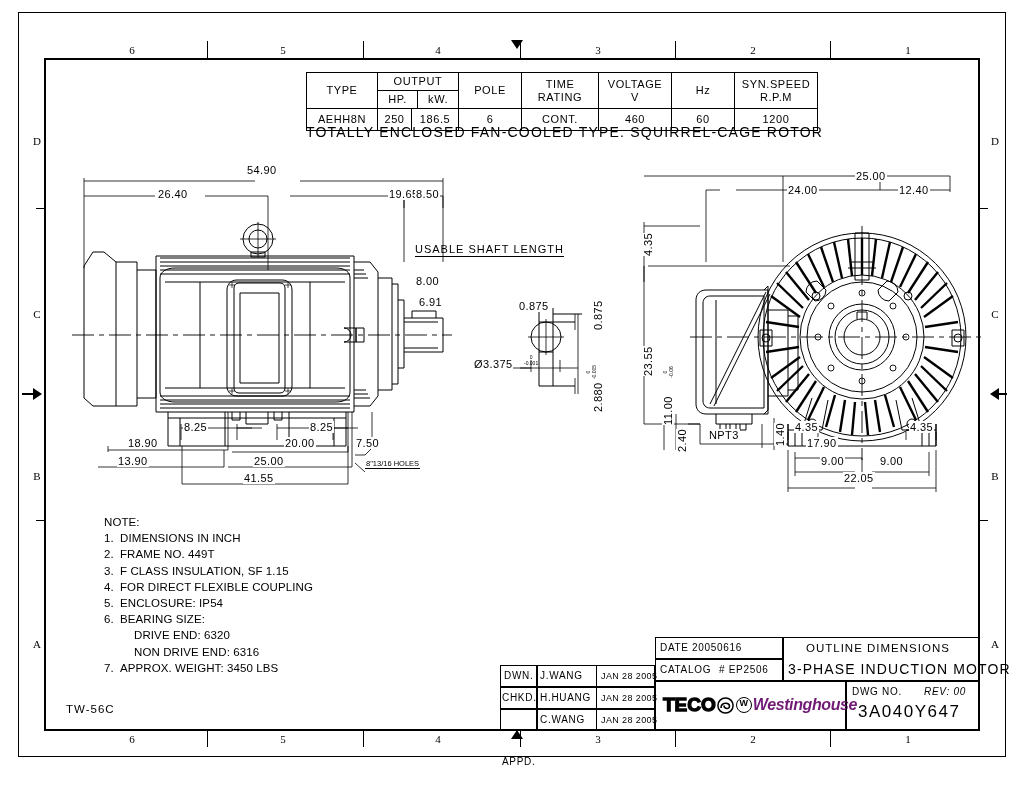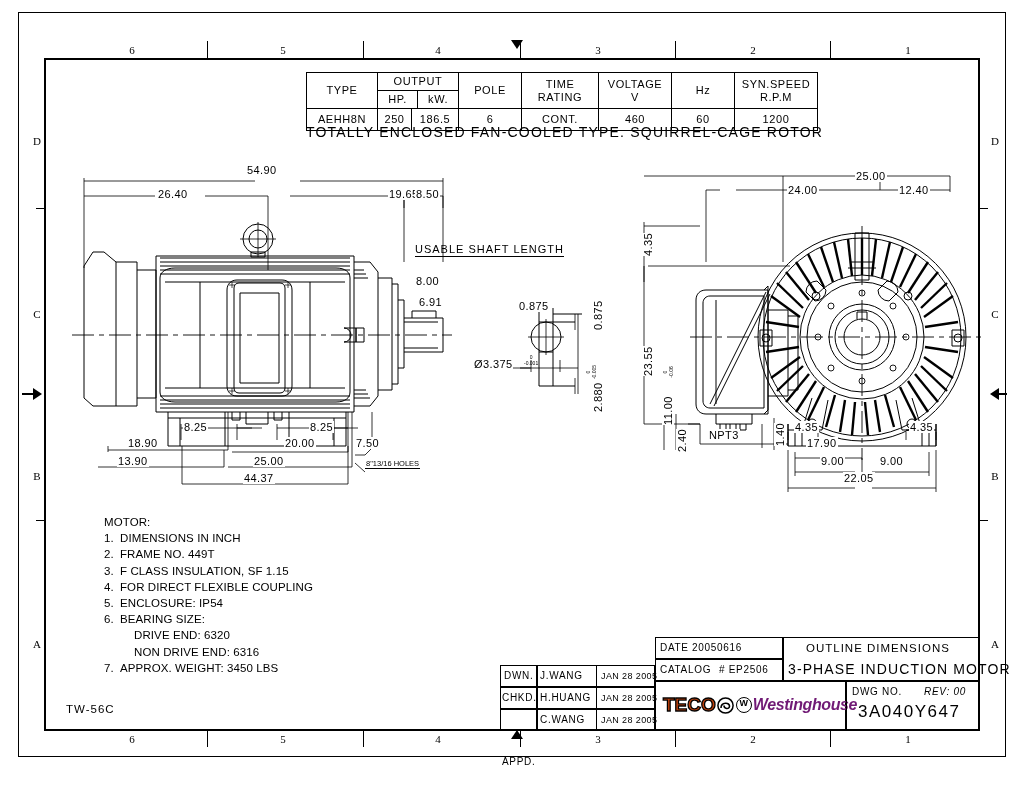--- a/index.html
+++ b/index.html
@@ -70,21 +70,21 @@
   #tblock .bx{position:absolute;box-sizing:border-box;border:1px solid #000;}
   #tblock .txt{position:absolute;font-size:10px;letter-spacing:.7px;white-space:nowrap;}
   #tblock .big{font-size:14px;letter-spacing:1.1px;}
   #tblock .mid{font-size:11.5px;letter-spacing:1px;}
   #tblock .dwgno{font-size:17px;letter-spacing:1.5px;}
   #tw56c{position:absolute;left:66px;top:703px;font-size:11.5px;letter-spacing:1px;}
 
   .logo{position:absolute;display:flex;align-items:center;}
   .logo .teco{font-family:"Liberation Sans",sans-serif;font-size:19px;
      font-weight:bold;letter-spacing:0px;
-     color:#c2410c;-webkit-text-stroke:1.3px #000;text-stroke:1.3px #000;}
+     color:#000000;-webkit-text-stroke:1.3px #000;text-stroke:1.3px #000;}
   .logo .west{font-family:"Liberation Sans",sans-serif;font-size:16px;
      font-weight:bold;font-style:italic;letter-spacing:-.4px;color:#701a75;}
   .logo .cw{display:inline-block;width:14px;height:14px;border:1.6px solid #000;
      border-radius:50%;font-size:9px;font-weight:bold;line-height:11px;
      text-align:center;margin:0 1px;}
 
   svg{display:block;}
   #dwgsvg{position:absolute;left:0;top:0;}
 </style>
 </head>
@@ -470,21 +470,21 @@
   <div class="dim" style="left:415px;top:275px;">8.00</div>
   <div class="dim" style="left:418px;top:296px;">6.91</div>
 
   <div class="dim" style="left:183px;top:421px;">8.25</div>
   <div class="dim" style="left:309px;top:421px;">8.25</div>
   <div class="dim" style="left:253px;top:437px;margin-left:31px;">20.00</div>
   <div class="dim" style="left:127px;top:437px;">18.90</div>
   <div class="dim" style="left:355px;top:437px;">7.50</div>
   <div class="dim" style="left:117px;top:455px;">13.90</div>
   <div class="dim" style="left:253px;top:455px;">25.00</div>
-  <div class="dim" style="left:243px;top:472px;">44.37</div>
+  <div class="dim" style="left:243px;top:472px;">41.55</div>
   <div class="dim" style="left:365px;top:459px;font-size:7.5px;letter-spacing:0;border-bottom:1px solid #000;padding-bottom:0;">8"13/16 HOLES</div>
 
   <div class="dim" style="left:518px;top:300px;">0.875</div>
   <div class="dimv" style="left:592px;top:330px;">0.875</div>
   <div class="dim" style="left:473px;top:358px;">Ø3.375</div>
   <div class="abs" style="left:524px;top:355px;font-size:5px;line-height:5.5px;text-align:center;">
     <div>0</div>
     <div>-0.001</div>
   </div>
   <div class="dimv" style="left:592px;top:412px;">2.880</div>
@@ -507,21 +507,21 @@
   <div class="dim" style="left:708px;top:429px;">NPT3</div>
   <div class="dimv" style="left:774px;top:446px;">1.40</div>
   <div class="dim" style="left:794px;top:421px;">4.35</div>
   <div class="dim" style="left:909px;top:421px;">4.35</div>
   <div class="dim" style="left:806px;top:437px;">17.90</div>
   <div class="dim" style="left:820px;top:455px;">9.00</div>
   <div class="dim" style="left:879px;top:455px;">9.00</div>
   <div class="dim" style="left:843px;top:472px;">22.05</div>
 
   <div id="notes">
-    <div class="nrow">MOTOR:</div>
+    <div class="nrow">NOTE:</div>
     <div class="nrow"><span class="idx">1.</span><span>DIMENSIONS IN INCH</span></div>
     <div class="nrow"><span class="idx">2.</span><span>FRAME NO. 449T</span></div>
     <div class="nrow"><span class="idx">3.</span><span>F CLASS INSULATION, SF 1.15</span></div>
     <div class="nrow"><span class="idx">4.</span><span>FOR DIRECT FLEXIBLE COUPLING</span></div>
     <div class="nrow"><span class="idx">5.</span><span>ENCLOSURE:  IP54</span></div>
     <div class="nrow"><span class="idx">6.</span><span>BEARING SIZE:</span></div>
     <div class="nrow"><span class="ind"></span><span>DRIVE END:  6320</span></div>
     <div class="nrow"><span class="ind"></span><span>NON DRIVE END:  6316</span></div>
     <div class="nrow"><span class="idx">7.</span><span>APPROX. WEIGHT:  3450 LBS</span></div>
   </div>

